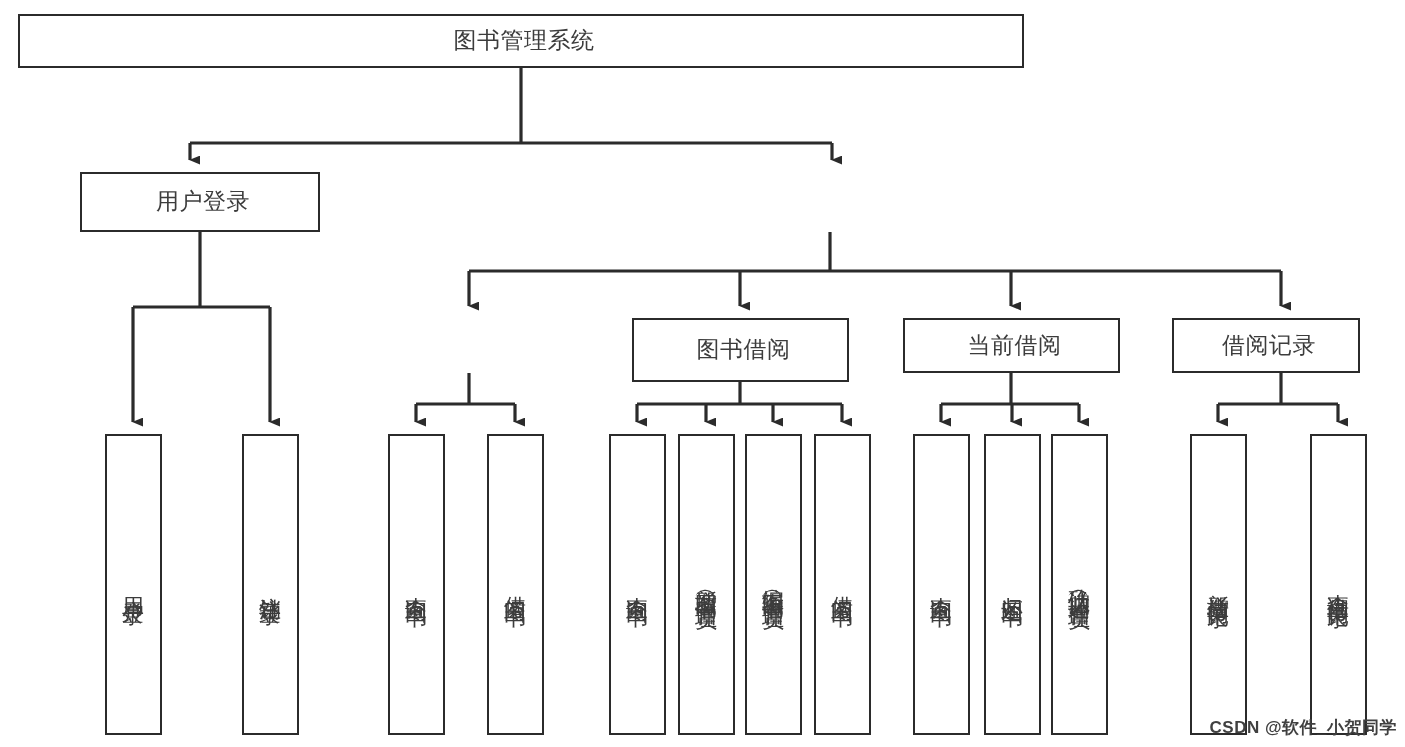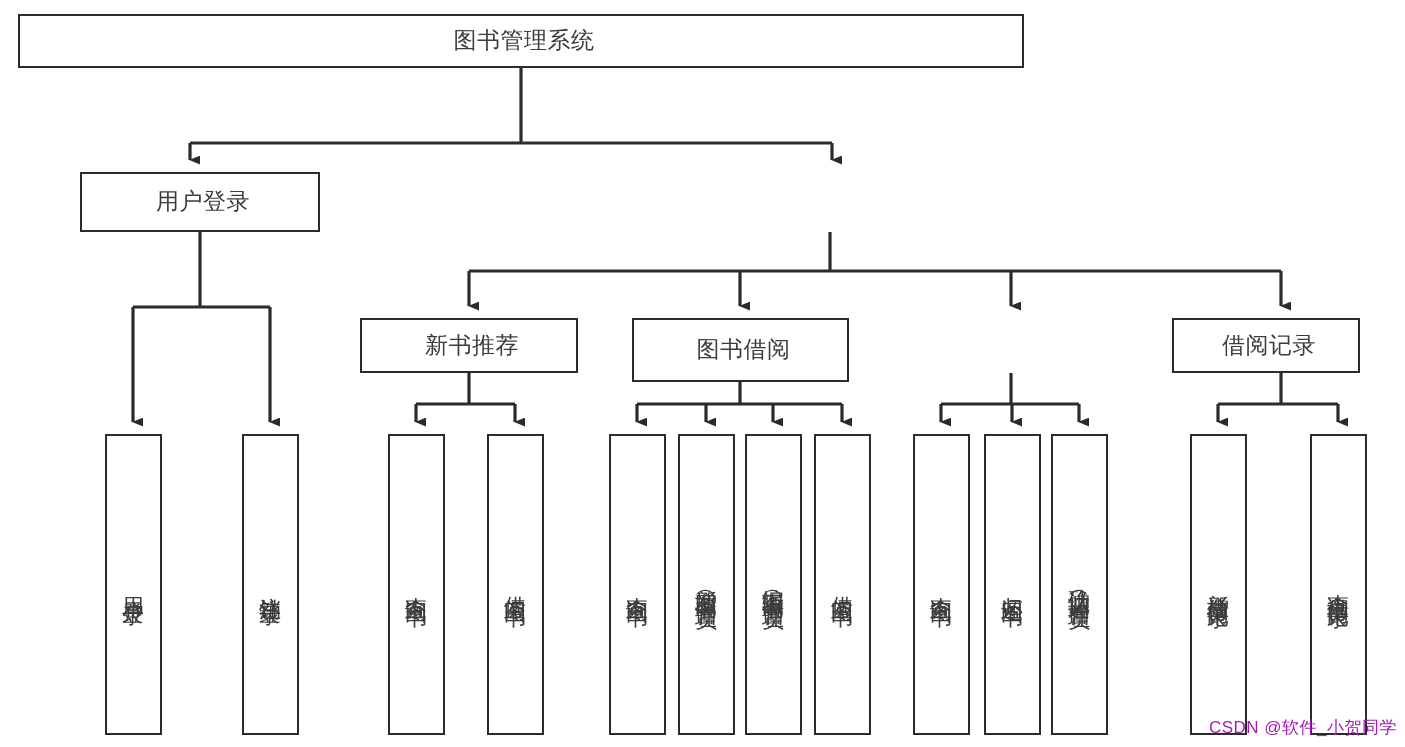--- a/index.html
+++ b/index.html
@@ -51,24 +51,25 @@
     white-space: nowrap;
   }
   .node-label {
     display: block;
   }
   .watermark {
     position: absolute;
     right: 8px;
     bottom: 8px;
     font-size: 17px;
-    color: #a21caf;
+    color: #404040;
     letter-spacing: 0.5px;
     white-space: nowrap;
     font-family: "Liberation Sans", "DejaVu Sans", sans-serif;
+    font-weight: bold;
   }
 </style>
 </head>
 <body>
 
 <div id="canvas">
 
   <svg id="edges" viewBox="0 0 1405 747" xmlns="http://www.w3.org/2000/svg">
     <defs>
       <marker id="arrowhead" markerWidth="9" markerHeight="11" refX="4.5" refY="10.2" orient="auto" markerUnits="userSpaceOnUse">
@@ -120,25 +121,25 @@
   </svg>
 
   <div class="node horiz" style="left:18px; top:14px; width:1006px; height:54px;">
     <span class="node-label">图书管理系统</span>
   </div>
 
   <div class="node horiz" style="left:80px; top:172px; width:240px; height:60px;">
     <span class="node-label">用户登录</span>
   </div>
 
-  <div class="node horiz" style="left:360px; top:318px; width:218px; height:55px;">
-    <span class="node-label">新书推荐</span>
-  </div>
   <div class="node horiz" style="left:632px; top:318px; width:217px; height:64px;">
     <span class="node-label">图书借阅</span>
+  </div>
+  <div class="node horiz" style="left:903px; top:318px; width:217px; height:55px;">
+    <span class="node-label">当前借阅</span>
   </div>
   <div class="node horiz" style="left:1172px; top:318px; width:188px; height:55px;">
     <span class="node-label">借阅记录</span>
   </div>
 
   <div class="node vert" style="left:105px; top:434px; width:57px; height:301px;">
     <span class="node-label">用户登录</span>
   </div>
   <div class="node vert" style="left:242px; top:434px; width:57px; height:301px;">
     <span class="node-label">注销登录</span>

